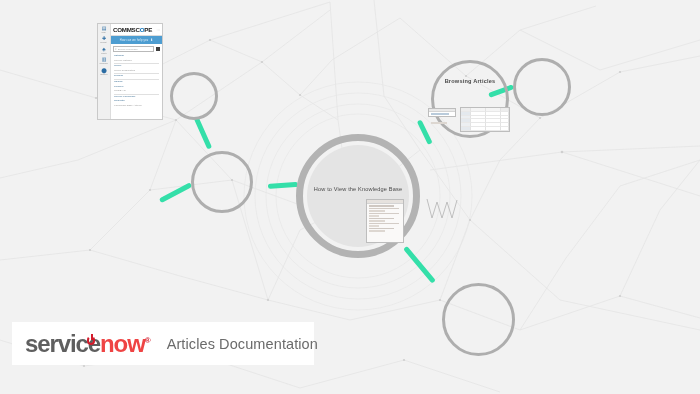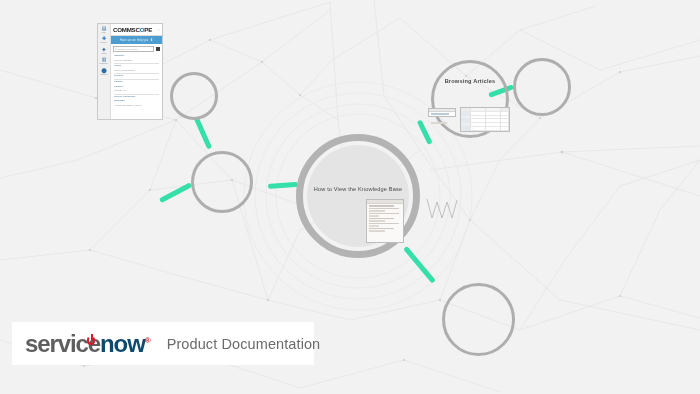--- a/index.html
+++ b/index.html
@@ -141,21 +141,21 @@
     left: 12px; top: 322px;
     width: 302px; height: 43px;
     background: #ffffff;
     display: flex; align-items: center;
     padding-left: 13px; gap: 16px;
   }
   .sn-logo {
     font-size: 24px; font-weight: bold; letter-spacing: -1.1px;
     color: #5f5f5f; line-height: 1; position: relative; white-space: nowrap;
   }
-  .sn-logo .red { color: #0c4a6e; }
+  .sn-logo .red { color: #ef4444; }
   .sn-logo .tm { font-size: 8px; vertical-align: super; color: #d21b2b; letter-spacing: 0; }
   .sn-pw {
     position: absolute; left: 61.5px; top: 4.5px;
     width: 8.5px; height: 8.5px; border: 2.6px solid #d21b2b; border-radius: 50%;
     border-top-color: transparent;
   }
   .sn-pw::after {
     content: ""; position: absolute; left: 2.4px; top: -3.6px;
     width: 2.6px; height: 5.4px; background: #d21b2b;
   }
@@ -363,16 +363,16 @@
         <div class="cs-row muted">Knowledge Base Articles</div>
       </div>
     </div>
   </div>
 
   <div class="sn-banner">
     <div class="sn-logo">
       <span>service</span><span class="red">now</span><span class="tm">®</span>
       <span class="sn-pw"></span>
     </div>
-    <div class="sn-tagline">Product Documentation</div>
+    <div class="sn-tagline">Articles Documentation</div>
   </div>
 
 </div>
 
 </body></html>

